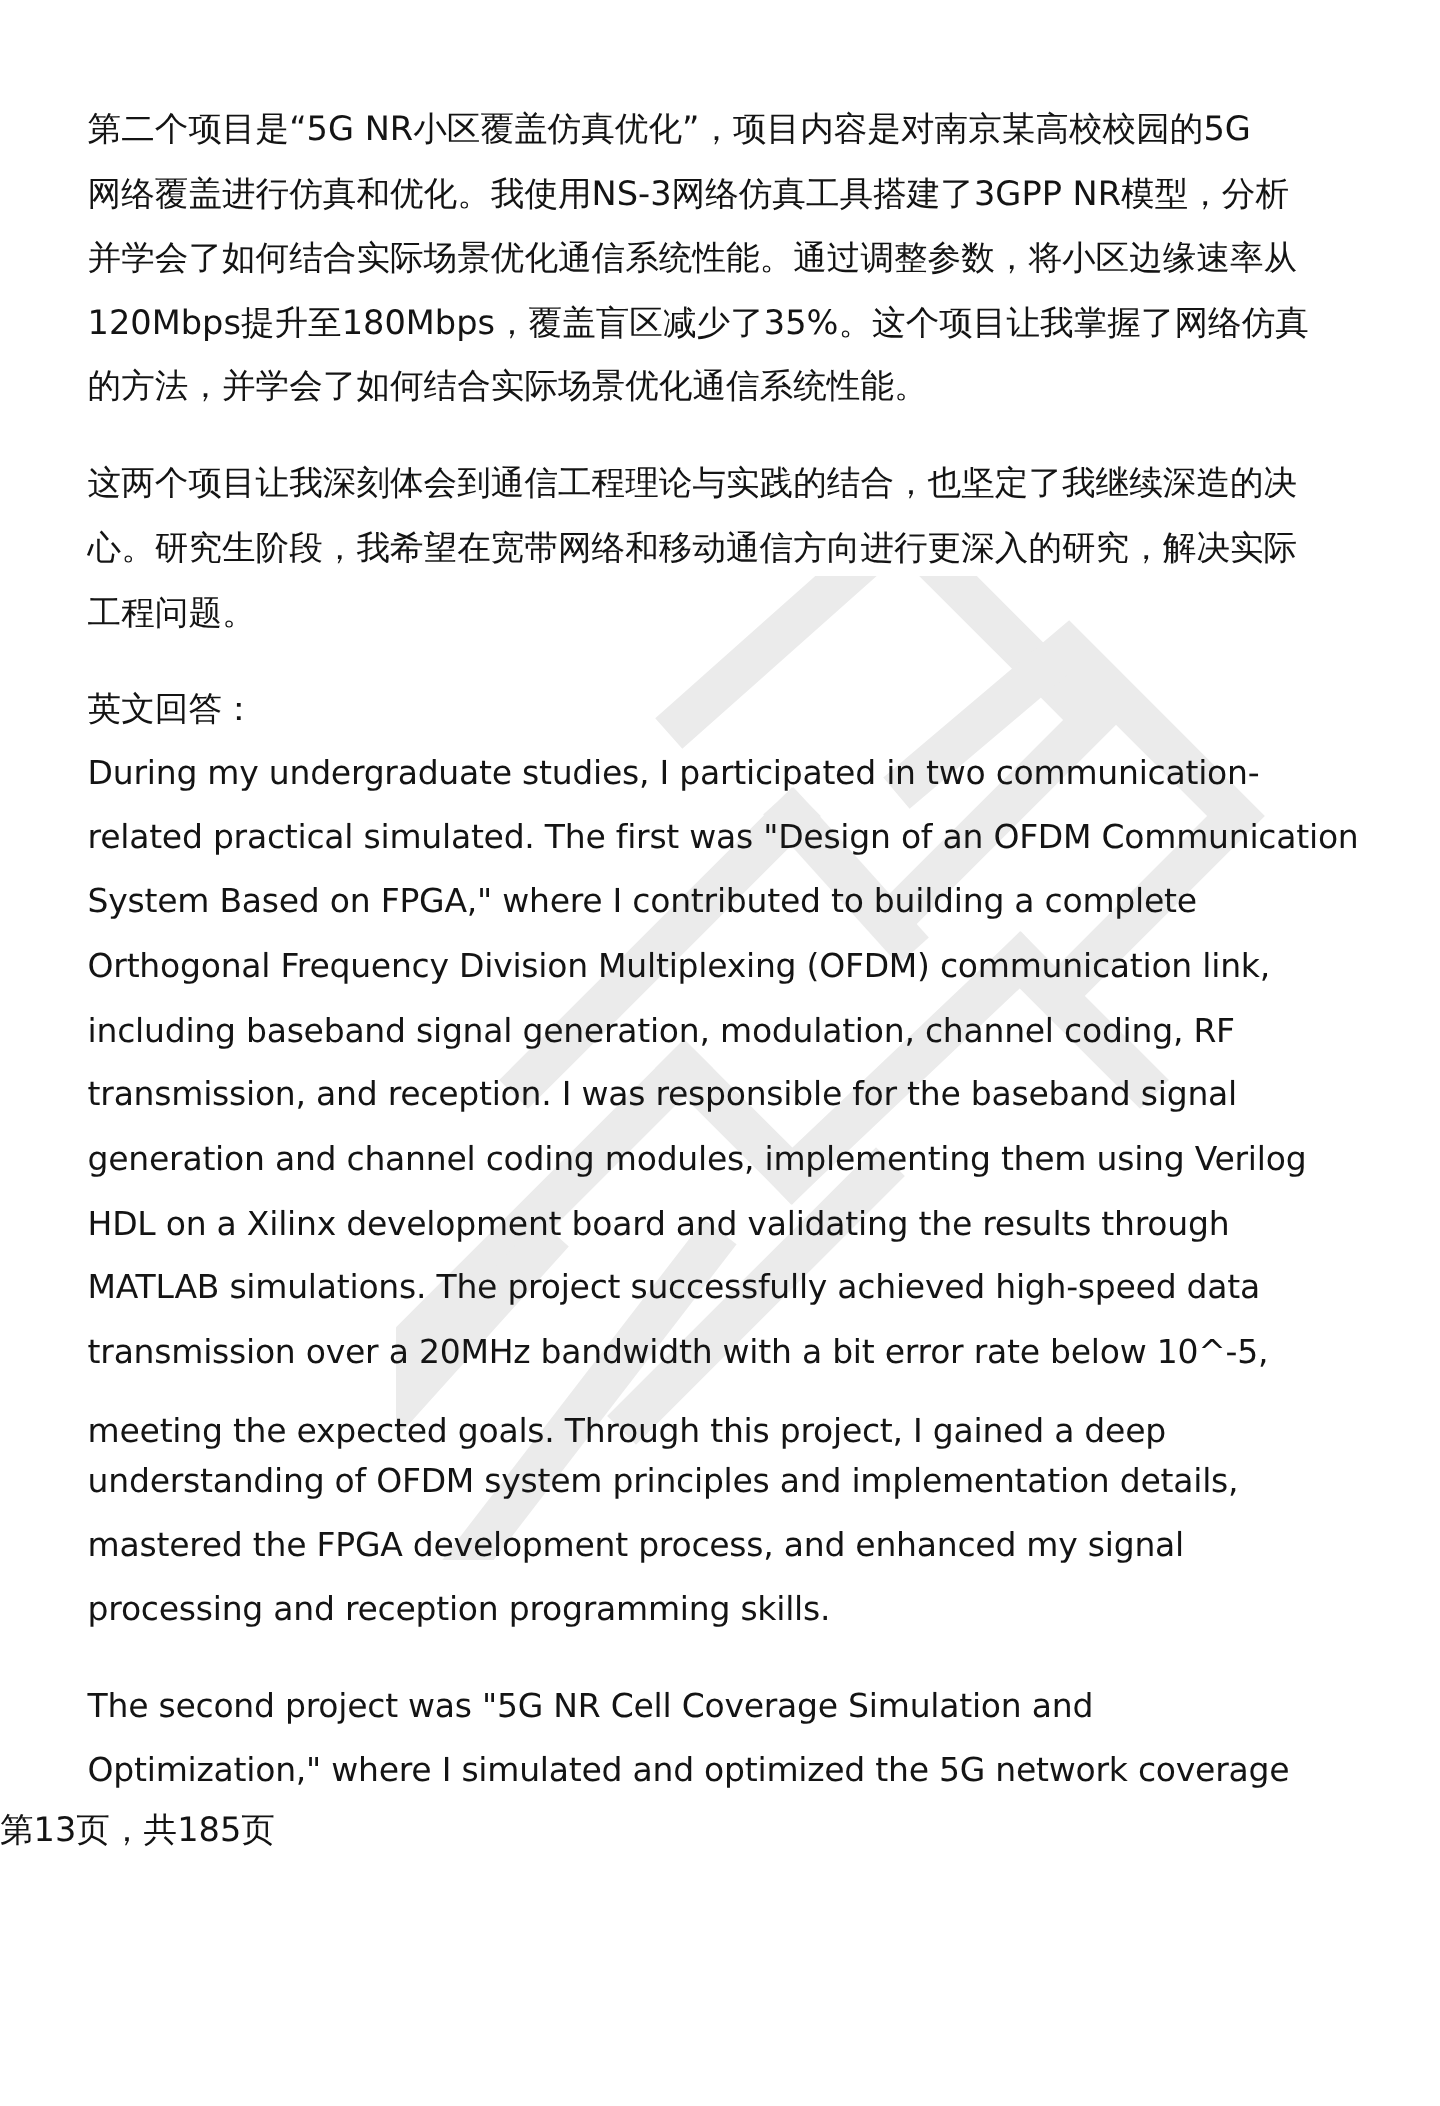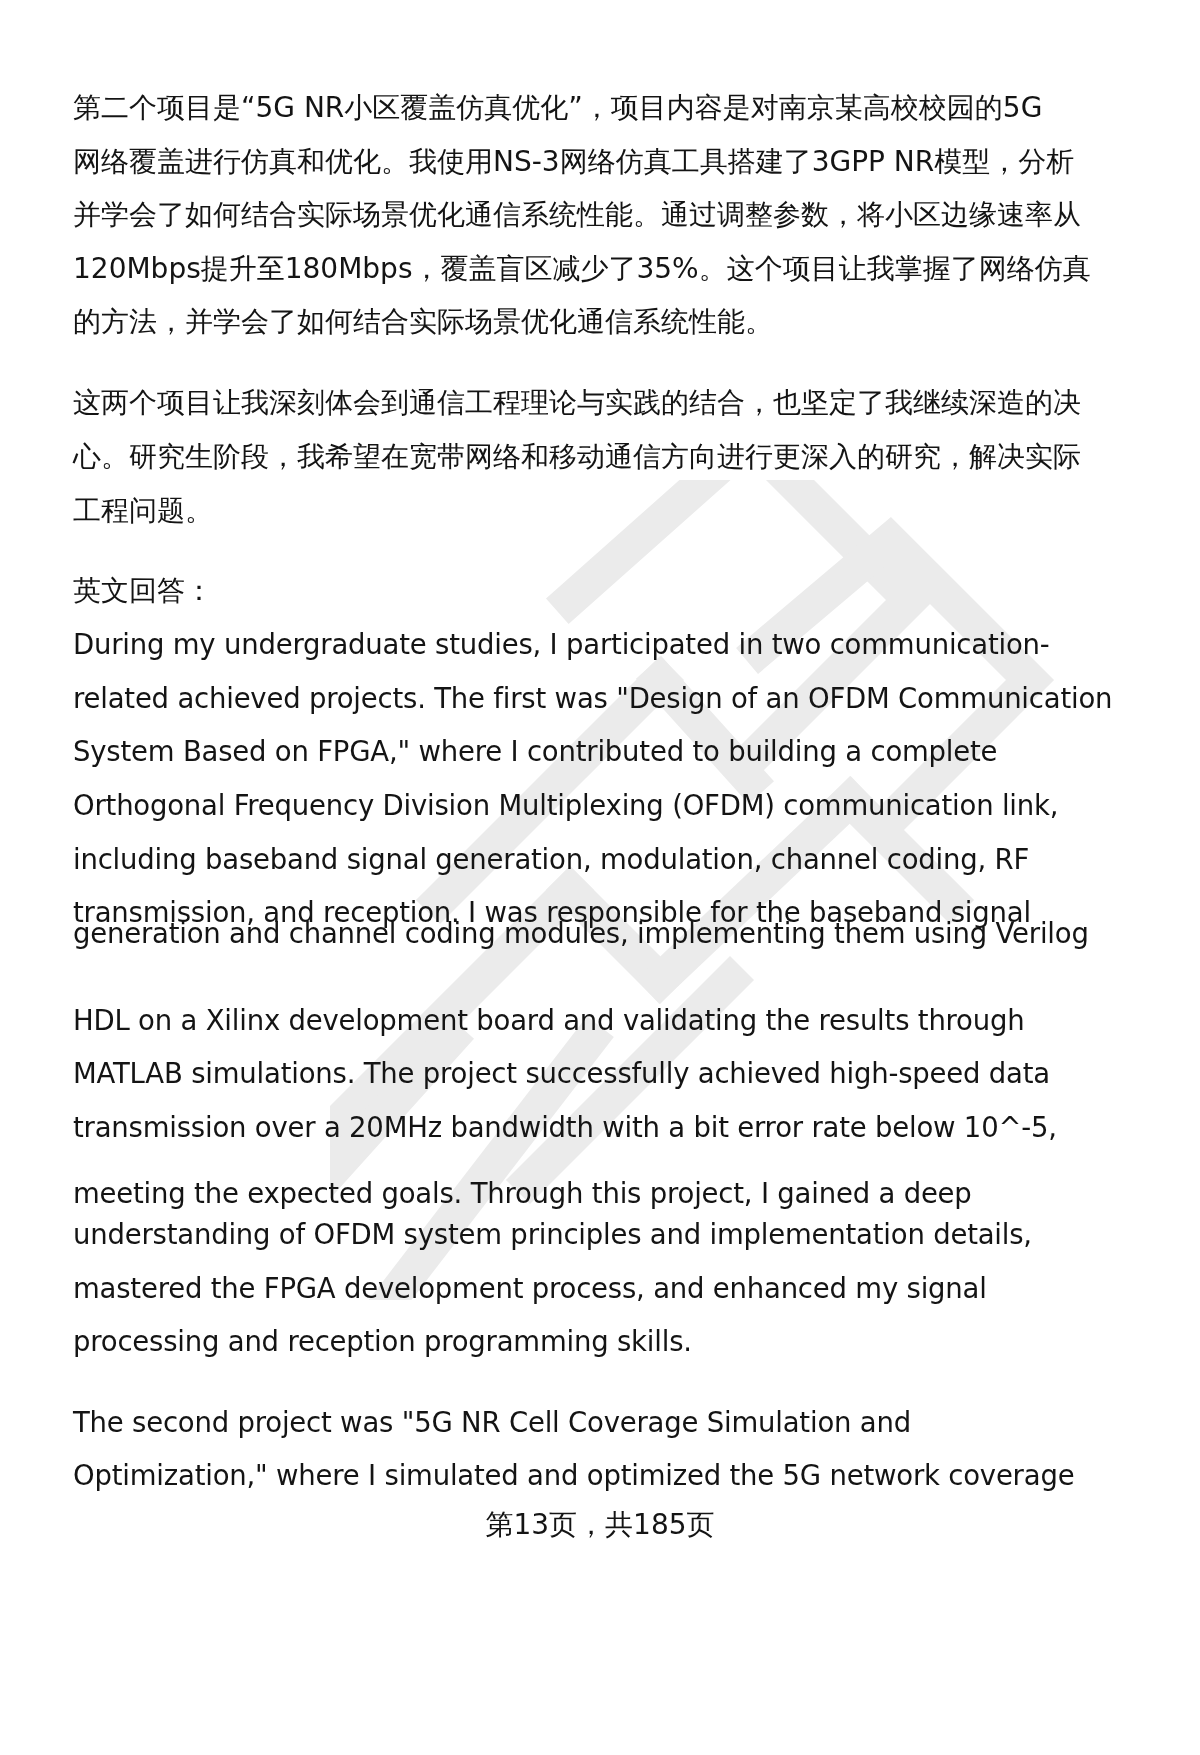--- a/index.html
+++ b/index.html
@@ -43,21 +43,21 @@
     }
     .line.en {
       font-size: 27.5px;
       letter-spacing: -0.2px;
     }
     .footer {
       position: absolute;
       left: 0;
       width: 1200px;
       top: 1693px;
-      text-align: center;
+      text-align: left;
       font-size: 28px;
       line-height: 34px;
       color: #141414;
     }
   </style>
 </head>
 <body>
 
 <svg class="watermark" viewBox="0 0 760 820">
   <g fill="none" stroke="#ebebeb" stroke-width="34" stroke-linecap="square">
@@ -90,26 +90,26 @@
   <div>
     <div class="line" style="top:386px">这两个项目让我深刻体会到通信工程理论与实践的结合，也坚定了我继续深造的决</div>
     <div class="line" style="top:440px">心。研究生阶段，我希望在宽带网络和移动通信方向进行更深入的研究，解决实际</div>
     <div class="line" style="top:494px">工程问题。</div>
   </div>
 
   <div class="line" style="top:574px">英文回答：</div>
 
   <div>
     <div class="line en" style="top:627px">During my undergraduate studies, I participated in two communication-</div>
-    <div class="line en" style="top:681px">related achieved projects. The first was "Design of an OFDM Communication</div>
+    <div class="line en" style="top:681px">related practical simulated. The first was "Design of an OFDM Communication</div>
     <div class="line en" style="top:734px">System Based on FPGA," where I contributed to building a complete</div>
     <div class="line en" style="top:788px">Orthogonal Frequency Division Multiplexing (OFDM) communication link,</div>
     <div class="line en" style="top:842px">including baseband signal generation, modulation, channel coding, RF</div>
     <div class="line en" style="top:895px">transmission, and reception. I was responsible for the baseband signal</div>
-    <div class="line en" style="top:916px">generation and channel coding modules, implementing them using Verilog</div>
+    <div class="line en" style="top:949px">generation and channel coding modules, implementing them using Verilog</div>
     <div class="line en" style="top:1003px">HDL on a Xilinx development board and validating the results through</div>
     <div class="line en" style="top:1056px">MATLAB simulations. The project successfully achieved high-speed data</div>
     <div class="line en" style="top:1110px">transmission over a 20MHz bandwidth with a bit error rate below 10^-5,</div>
     <div class="line en" style="top:1176px">meeting the expected goals. Through this project, I gained a deep</div>
     <div class="line en" style="top:1217px">understanding of OFDM system principles and implementation details,</div>
     <div class="line en" style="top:1271px">mastered the FPGA development process, and enhanced my signal</div>
     <div class="line en" style="top:1324px">processing and reception programming skills.</div>
   </div>
 
   <div>

